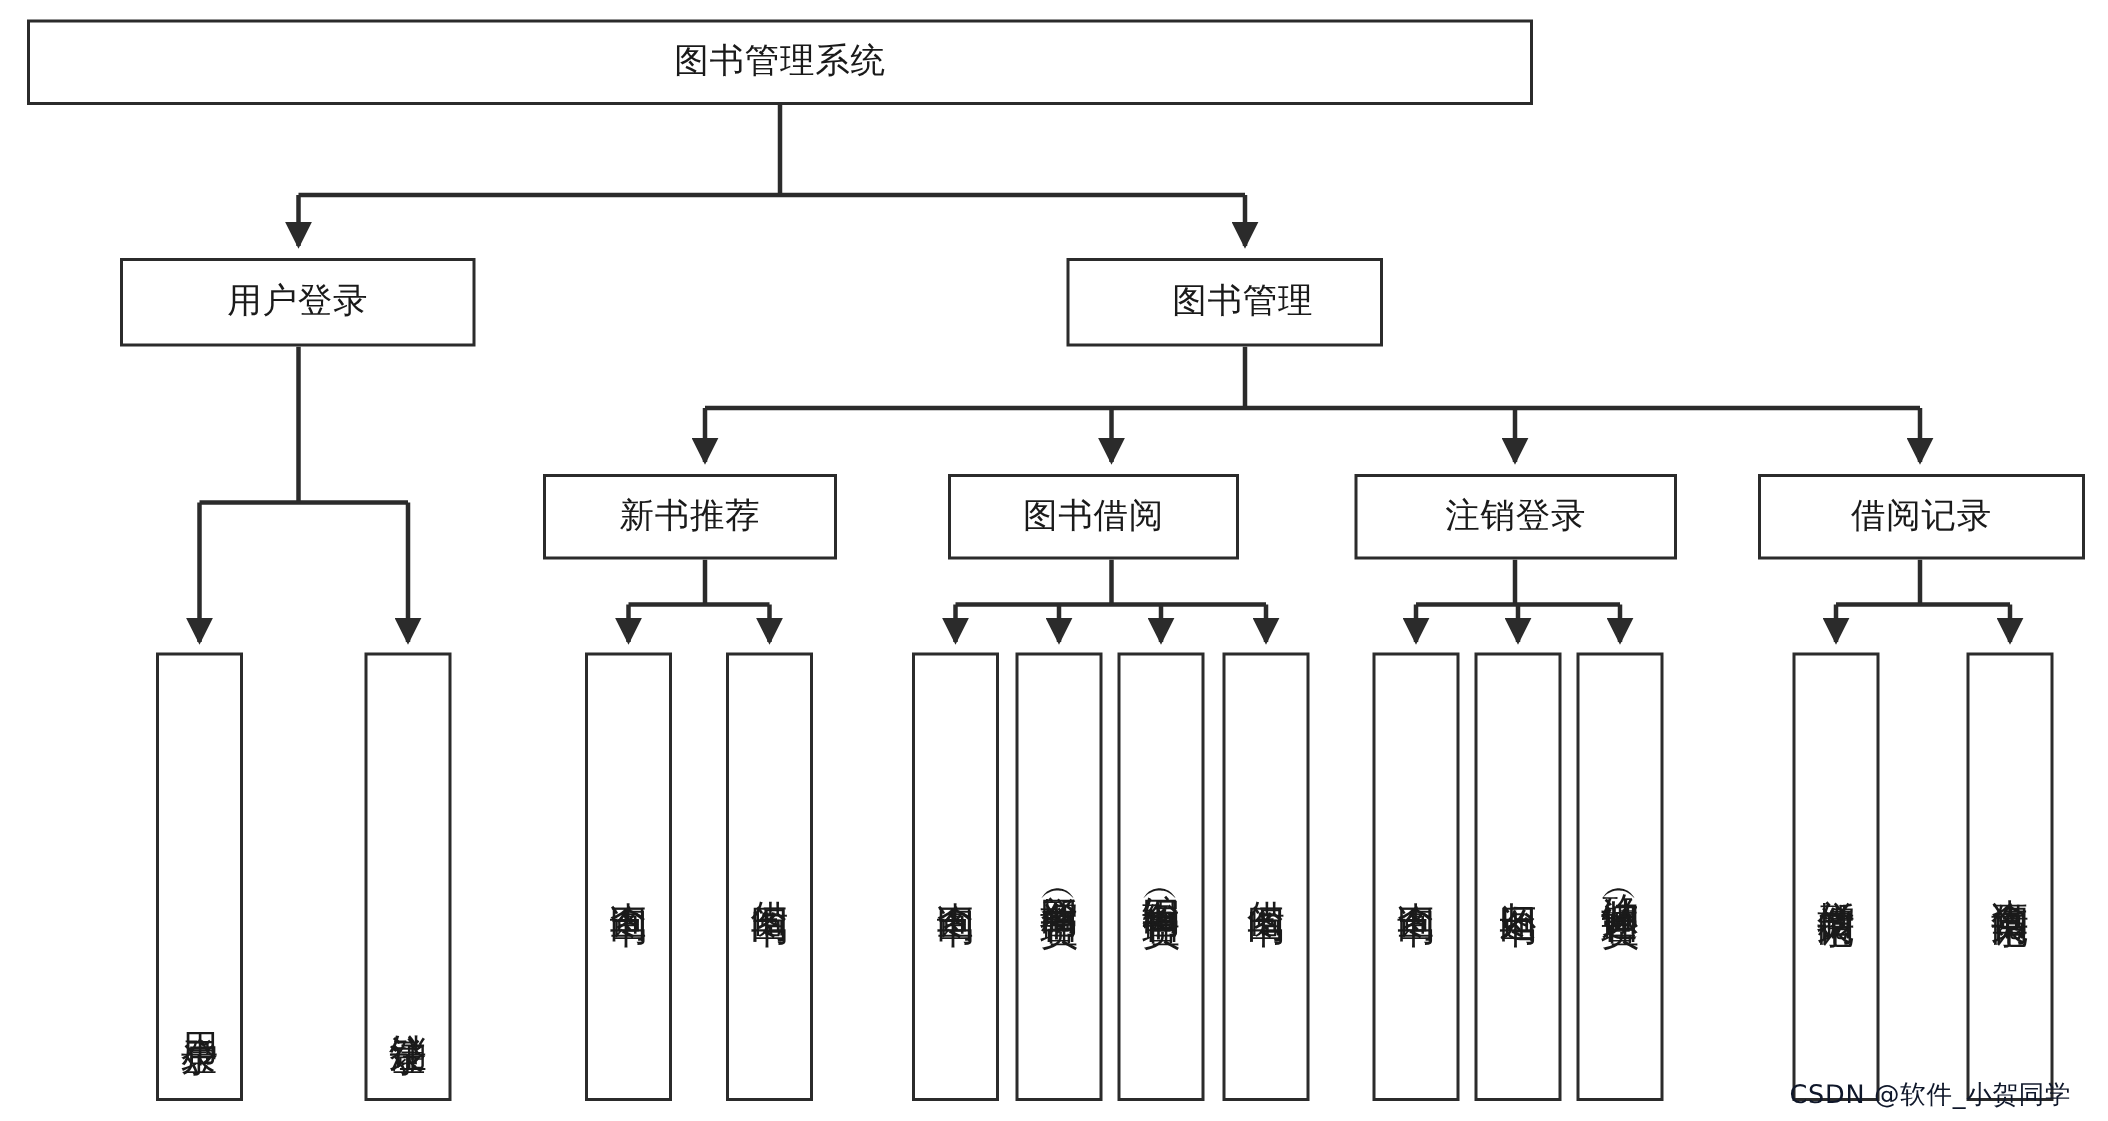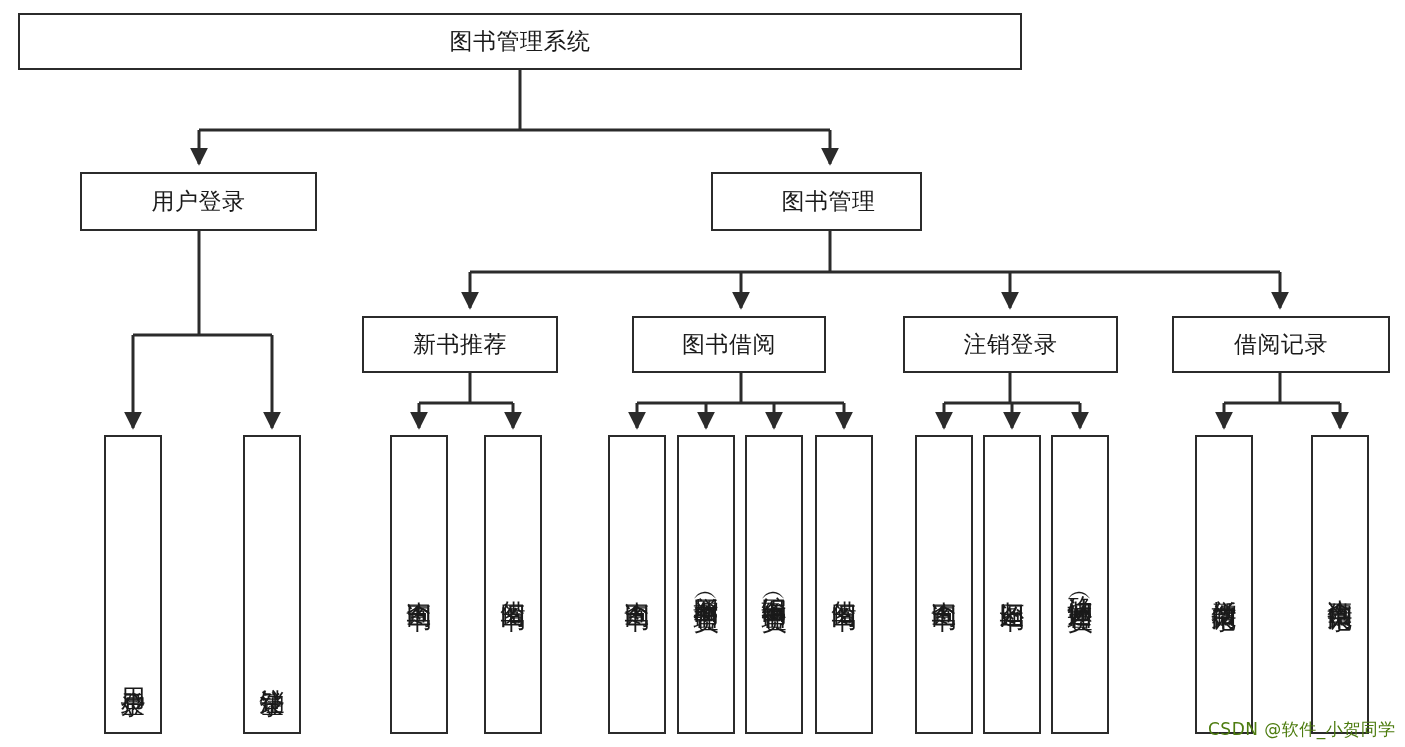--- a/index.html
+++ b/index.html
@@ -64,24 +64,23 @@
     letter-spacing: 2px;
     white-space: nowrap;
   }
   .node.vert.align-bottom {
     align-items: flex-end;
     padding-bottom: 56px;
   }
   .watermark {
     position: absolute;
     font-size: 17px;
-    color: #4d7c0f;
+    color: #0f172a;
     white-space: nowrap;
     letter-spacing: 0.5px;
-    margin-left: 15px;
   }
 </style>
 </head>
 <body>
 
 <div id="canvas">
 
   <svg id="edges" viewBox="0 0 1405 747" width="1405" height="747" xmlns="http://www.w3.org/2000/svg">
     <defs>
       <marker id="arrow" viewBox="0 0 10 10" refX="9" refY="5" markerWidth="6" markerHeight="6" orient="auto-start-reverse">

